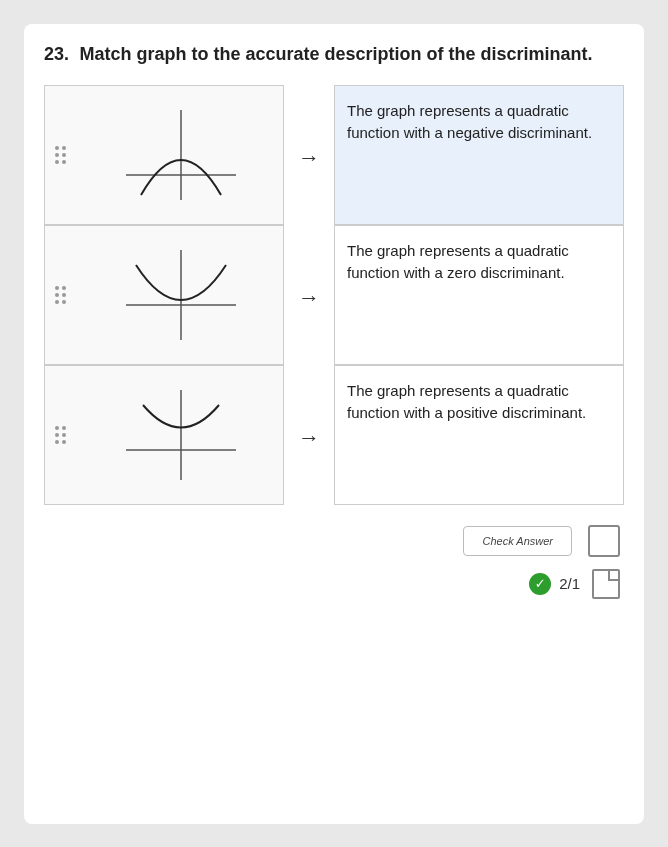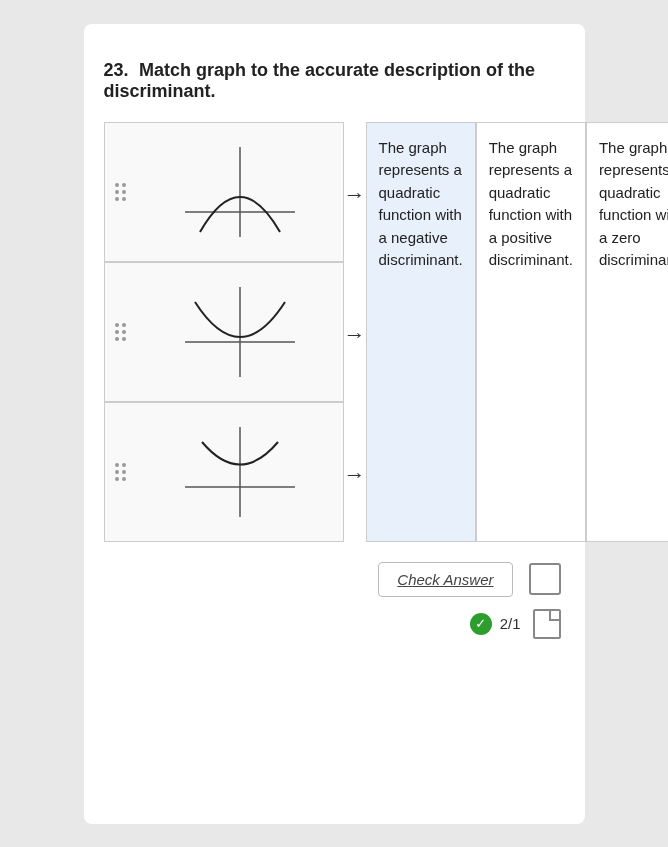--- a/index.html
+++ b/index.html
@@ -7,24 +7,24 @@
       width: 668px;
       height: 847px;
       background: #e8e8e8;
       font-family: Arial, sans-serif;
       display: flex;
       align-items: center;
       justify-content: center;
     }
     .card {
       background: #fff;
-      width: 501px;
+      width: 620px;
       min-height: 800px;
       border-radius: 8px;
-      padding: 36px 20px 20px 20px;
+      padding: 20px 20px 20px 20px;
       position: relative;
     }
     .question-number {
       font-size: 18px;
       font-weight: bold;
       color: #222;
       display: inline;
     }
     .question-text {
       font-size: 18px;
@@ -83,21 +83,21 @@
     .arrow-cell {
       height: 140px;
       display: flex;
       align-items: center;
       justify-content: center;
       font-size: 22px;
       color: #333;
     }
     .right-column {
       display: flex;
-      flex-direction: row;
+      flex-direction: column;
       gap: 0;
       flex: 1;
       justify-content: space-between;
     }
     .desc-cell {
       border: 1px solid #ccc;
       min-height: 140px;
       padding: 14px 12px;
       font-size: 15px;
       color: #222;
@@ -113,25 +113,24 @@
       align-items: center;
       gap: 16px;
       margin-top: 20px;
       padding-right: 4px;
     }
     .check-answer-btn {
       background: #fff;
       border: 1px solid #bbb;
       border-radius: 4px;
       padding: 8px 18px;
-      font-size: 15px;
+      font-size: 11px;
       color: #444;
       cursor: pointer;
       font-style: italic;
-      text-decoration: underline;
     }
     .square-btn {
       width: 32px;
       height: 32px;
       border: 2px solid #888;
       border-radius: 3px;
       background: #fff;
       cursor: pointer;
     }
     .bottom-bar {
@@ -261,24 +260,24 @@
       <div class="arrow-cell">→</div>
       <div class="arrow-cell">→</div>
       <div class="arrow-cell">→</div>
     </div>
 
     <div class="right-column">
       <div class="desc-cell">
         <span>The graph represents a quadratic function with a negative discriminant.</span>
       </div>
       <div class="desc-cell">
+        <span>The graph represents a quadratic function with a zero discriminant.</span>
+      </div>
+      <div class="desc-cell">
         <span>The graph represents a quadratic function with a positive discriminant.</span>
-      </div>
-      <div class="desc-cell">
-        <span>The graph represents a quadratic function with a zero discriminant.</span>
       </div>
     </div>
   </div>
 
   <div class="footer">
     <button class="check-answer-btn">Check Answer</button>
     <div class="square-btn"></div>
   </div>
 
   <div class="bottom-bar">

